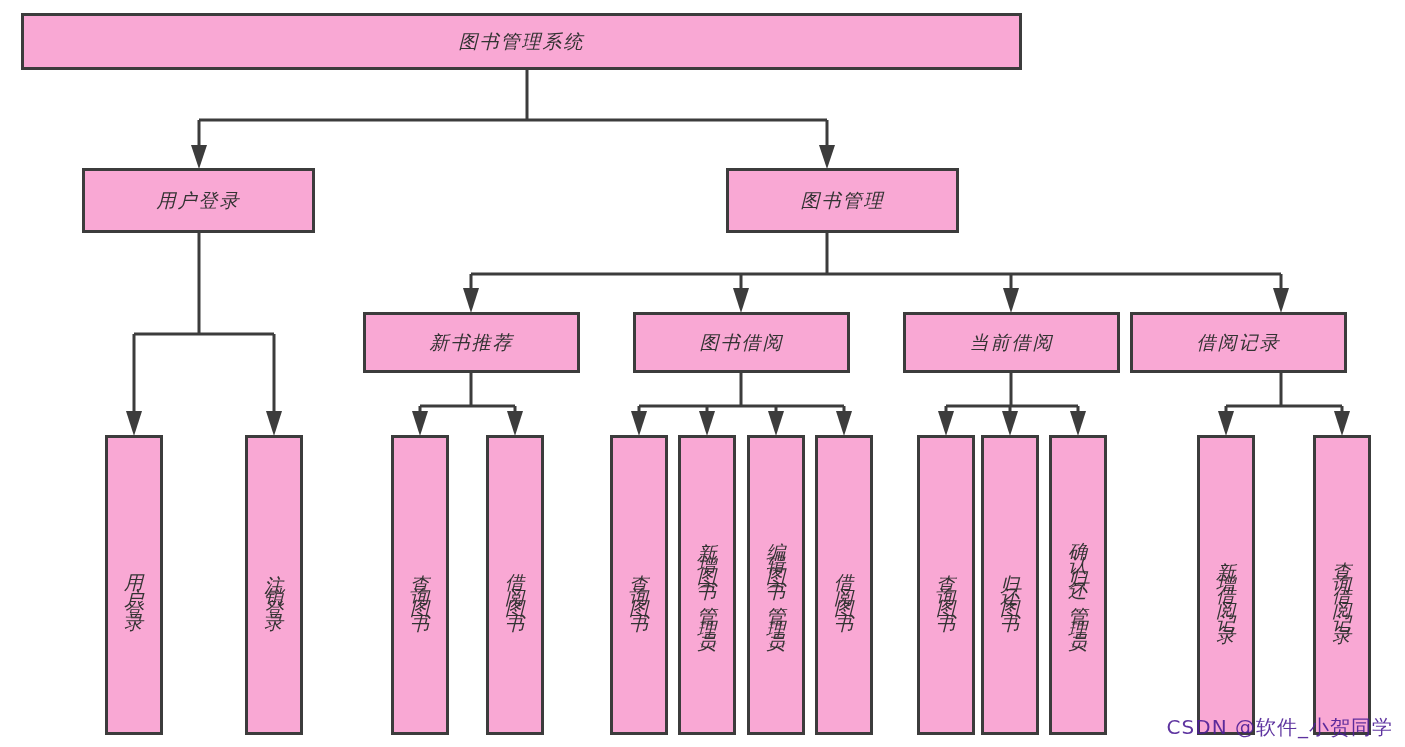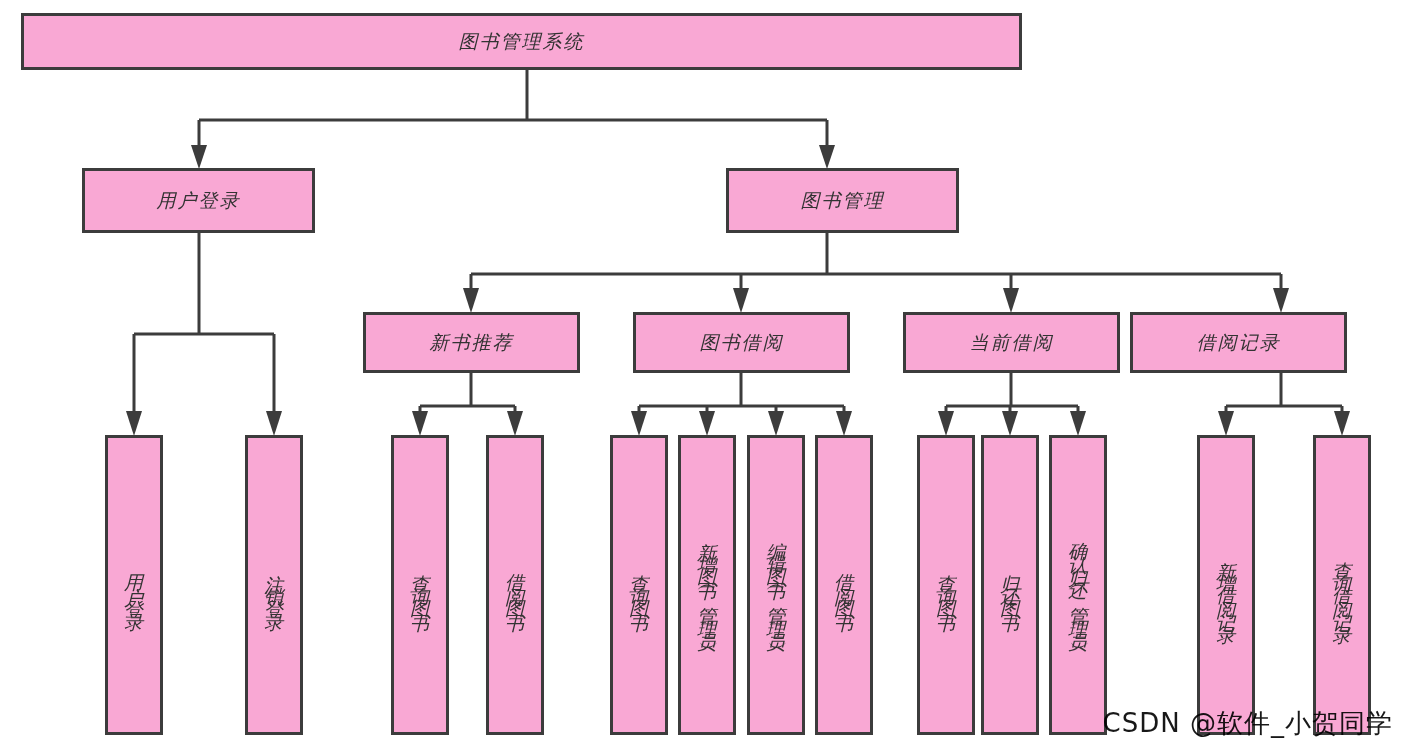--- a/index.html
+++ b/index.html
@@ -67,22 +67,22 @@
     text-orientation: mixed;
     letter-spacing: 13px;
     line-height: 1;
     font-size: 19px;
     white-space: nowrap;
   }
   .watermark {
     position: absolute;
     right: 12px;
     bottom: 6px;
-    font-size: 26px;
-    color: #000000;
+    font-size: 20px;
+    color: #4c1d95;
     letter-spacing: 1px;
     z-index: 5;
     opacity: 0.9;
   }
 </style>
 </head>
 <body>
 
 <div class="stage">
 

